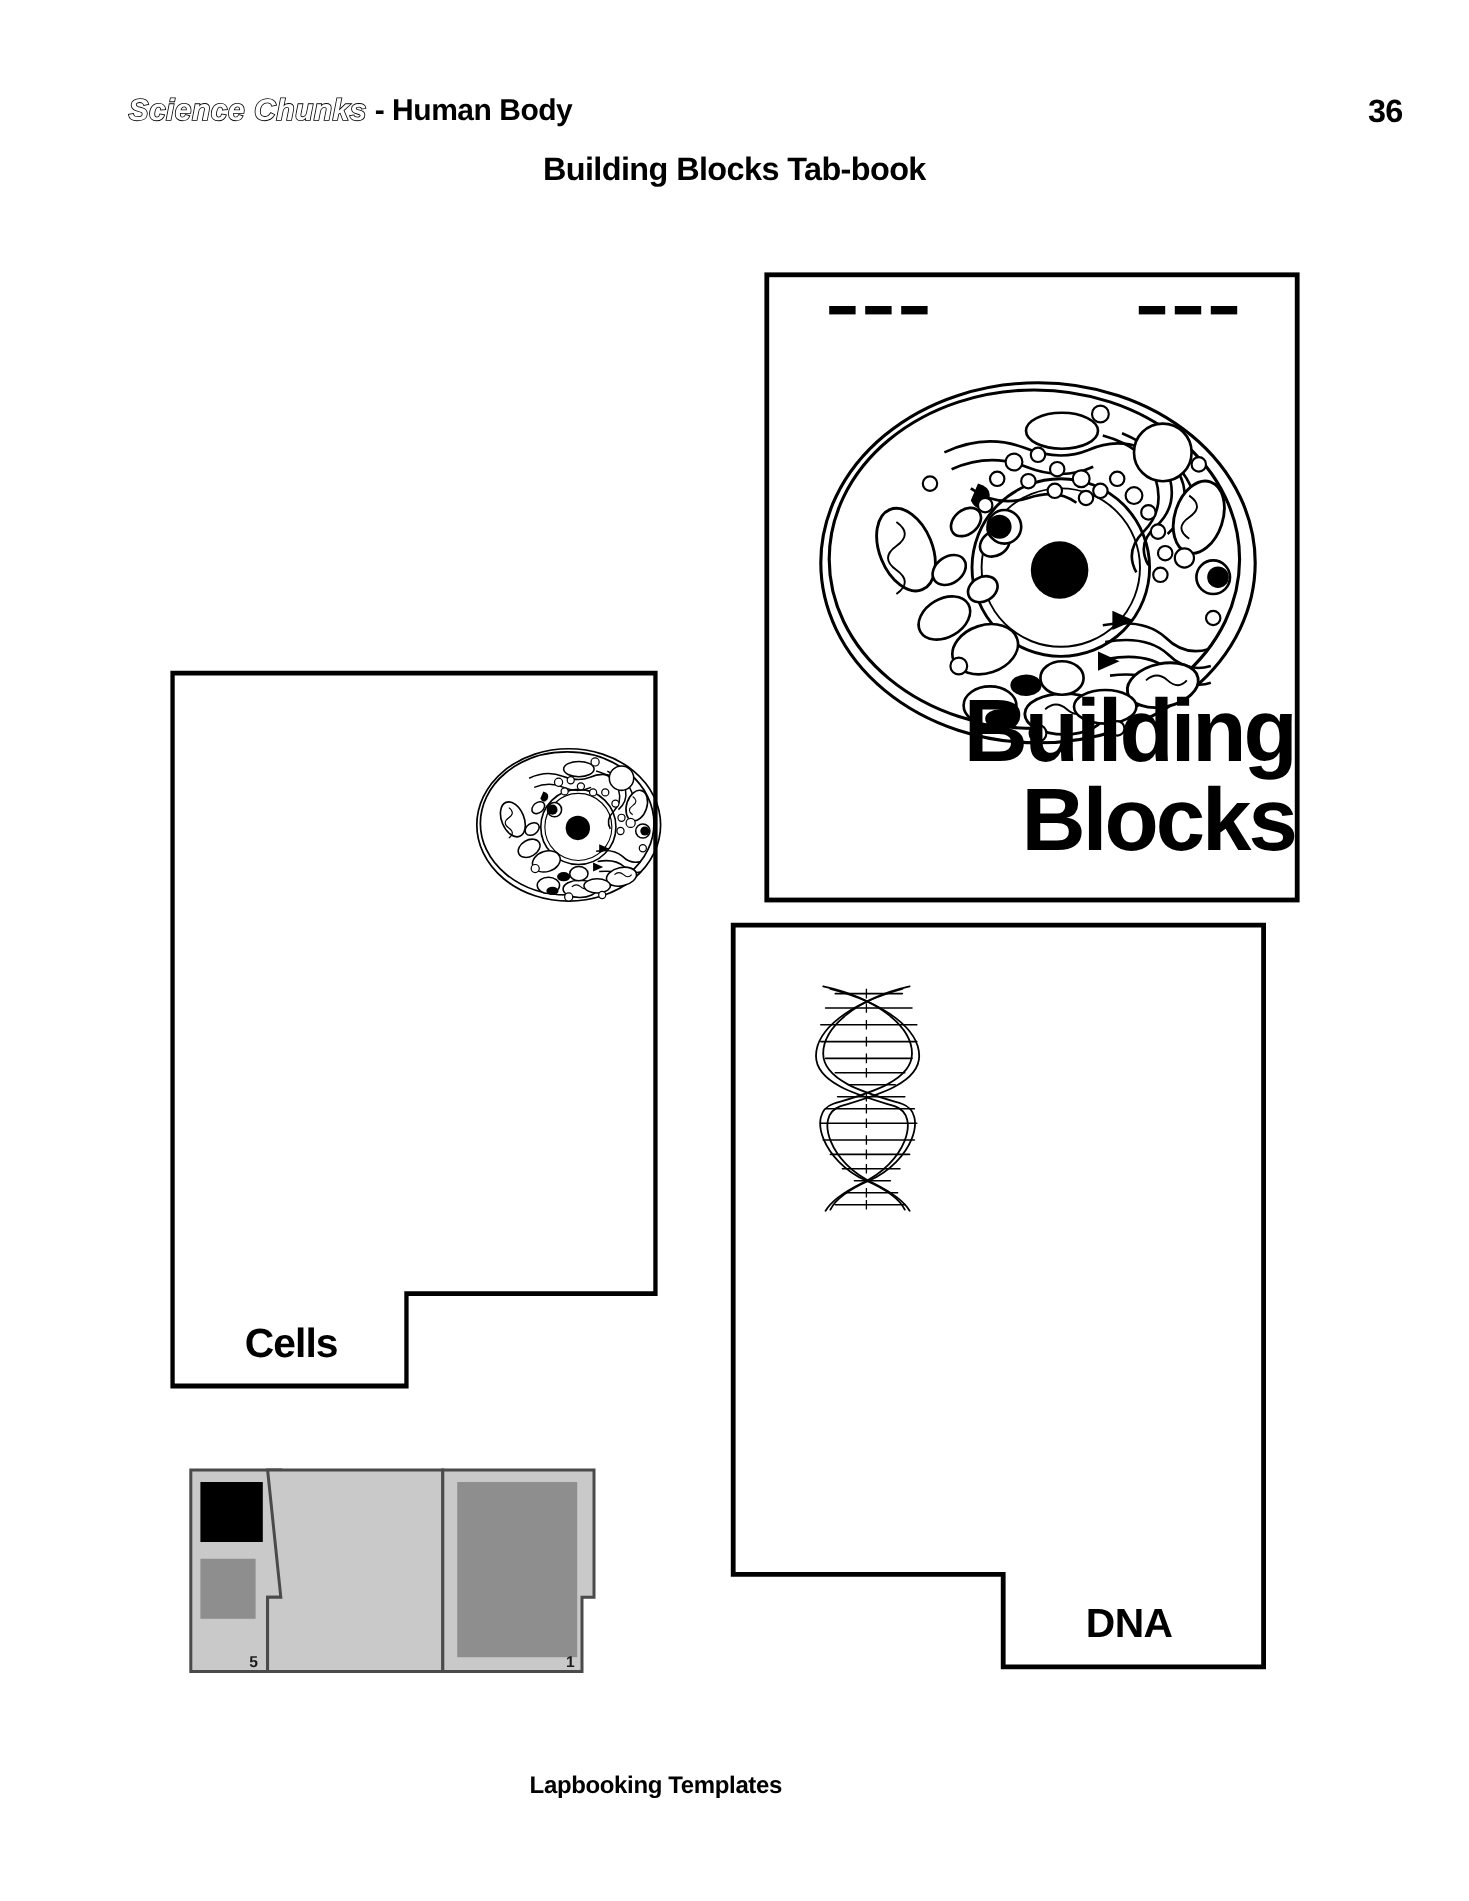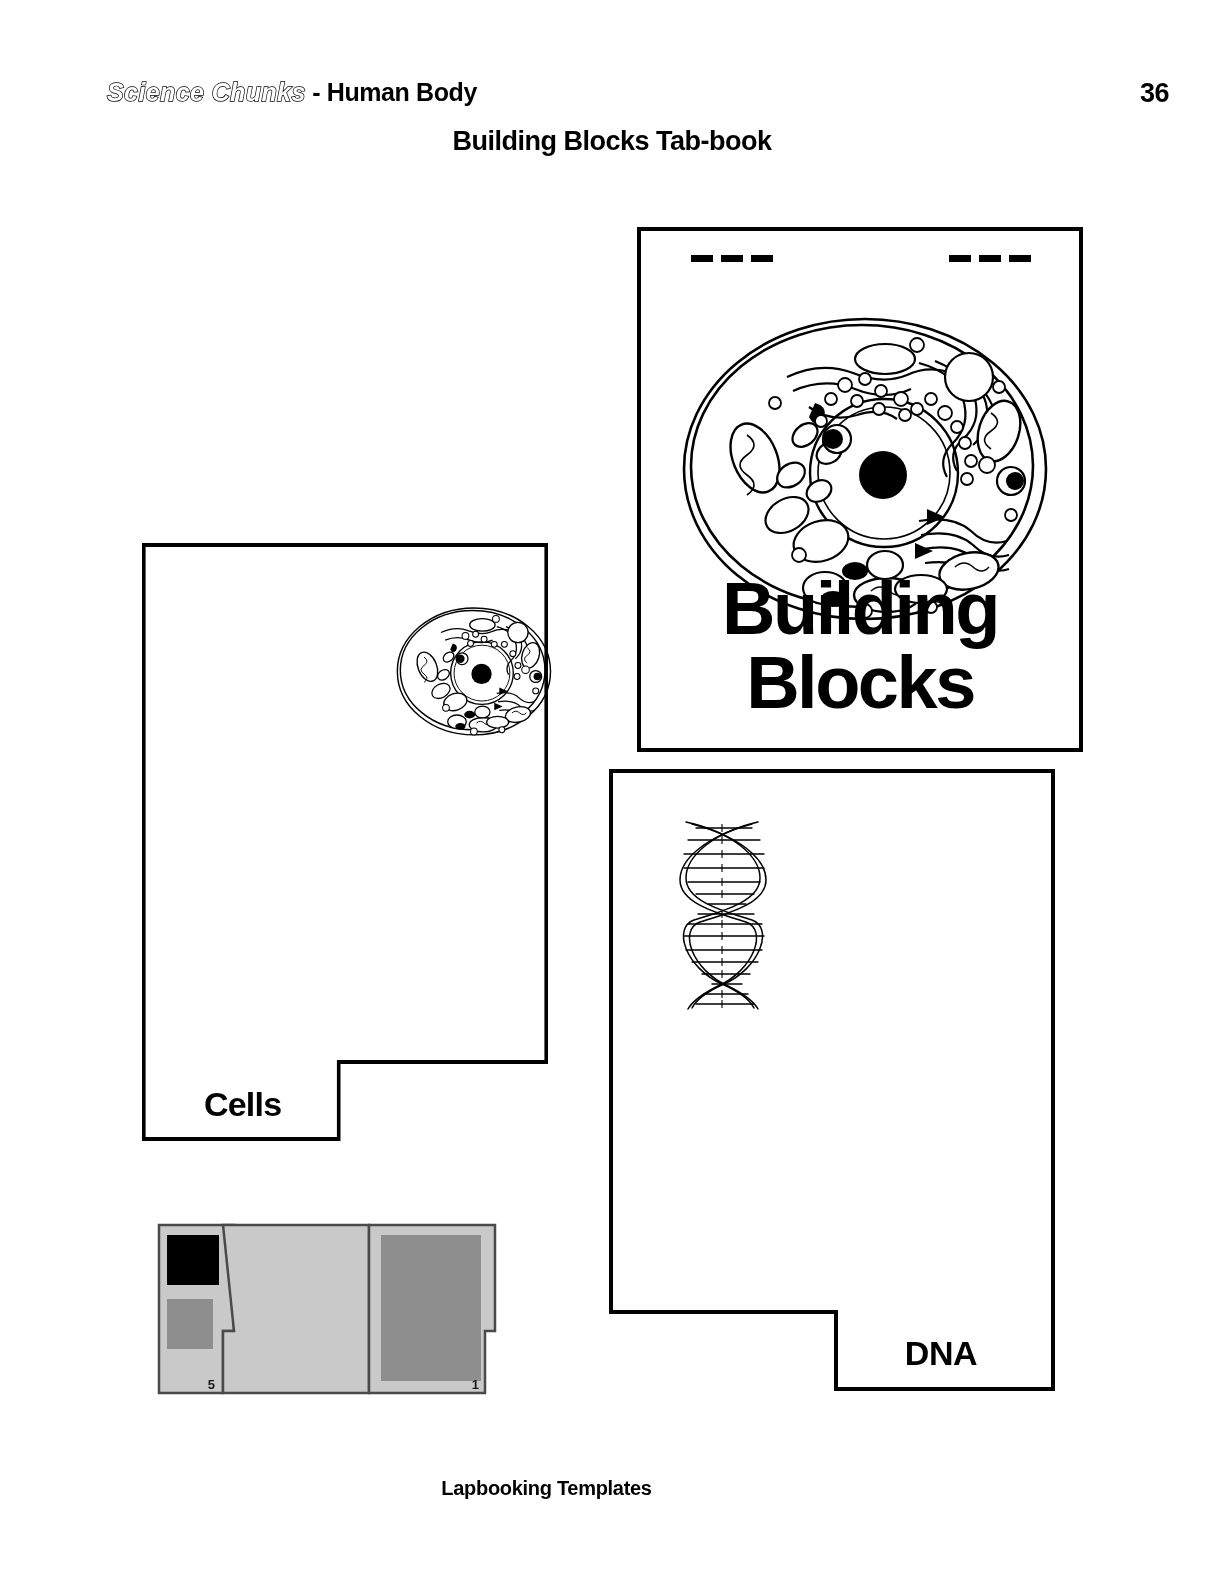--- a/index.html
+++ b/index.html
@@ -120,31 +120,31 @@
     left: 28px;
     top: 72px;
     width: 390px;
     height: 330px;
   }
   #cover-title {
     position: absolute;
     left: 0;
     right: 0;
     bottom: 28px;
-    text-align: center;
+    text-align: right;
     font-size: 74px;
     font-weight: bold;
     letter-spacing: -2.5px;
     line-height: 1;
   }
 
   
   #cells-card {
     left: 142px;
-    top: 543px;
+    top: 559px;
     width: 406px;
     height: 598px;
   }
   #cells-cell-art {
     position: absolute;
     left: 249px;
     top: 58px;
     width: 165px;
     height: 140px;
   }

